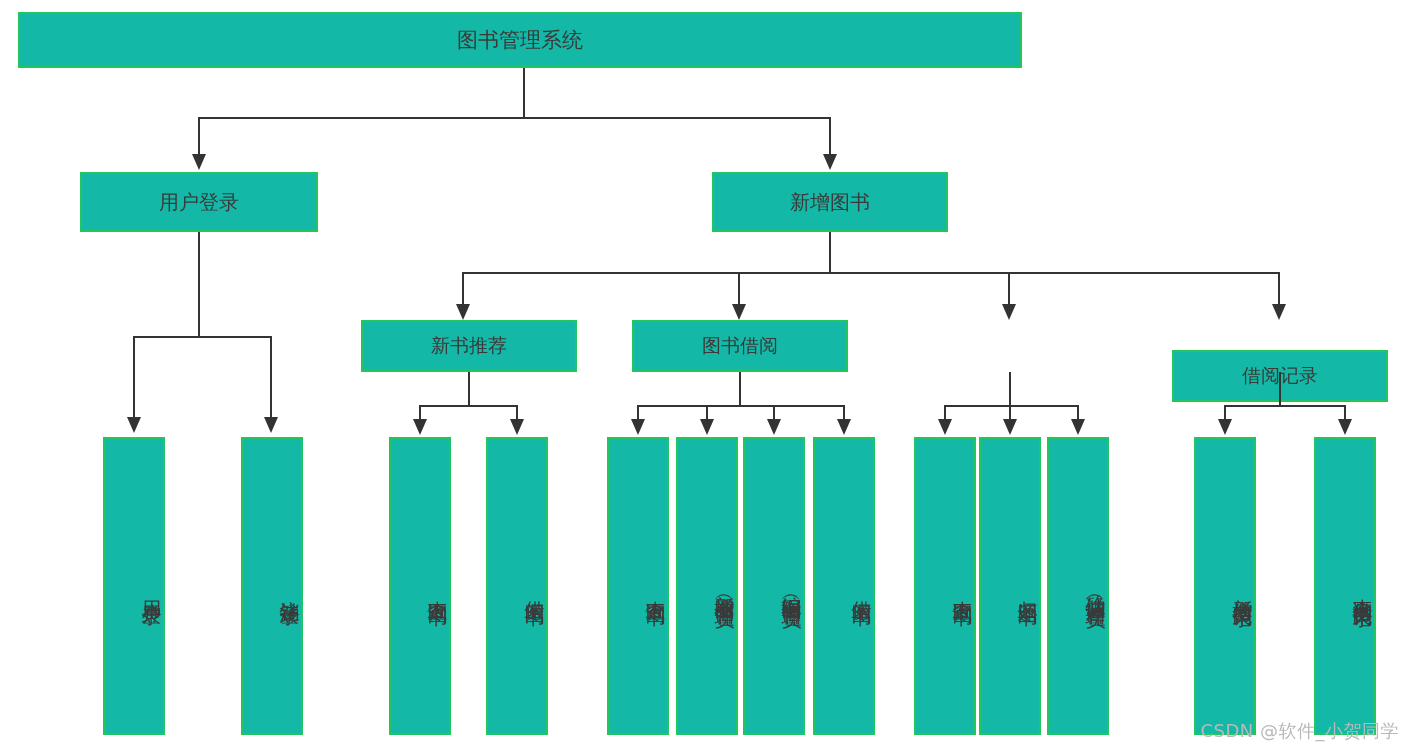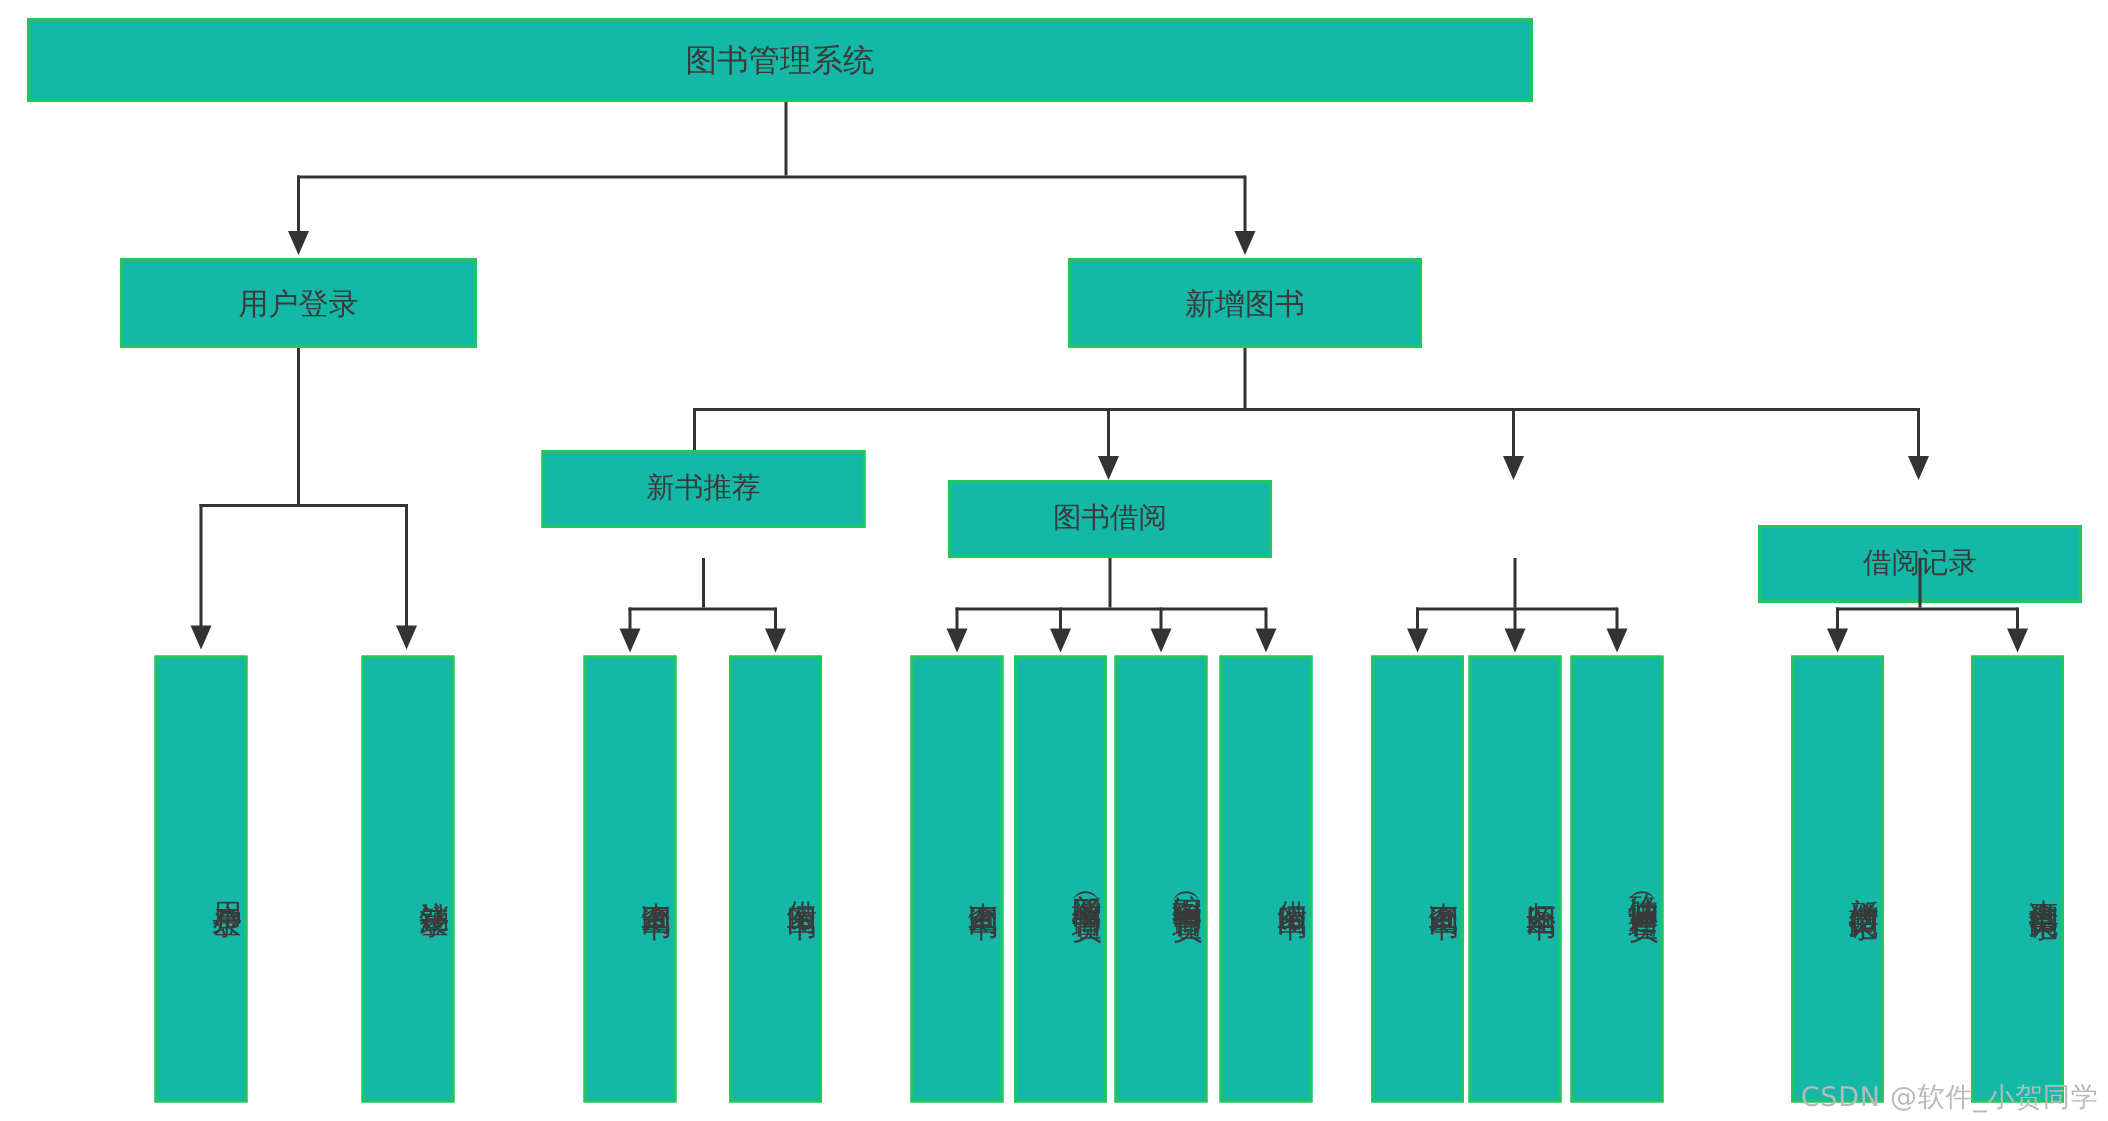--- a/index.html
+++ b/index.html
@@ -122,21 +122,21 @@
   <div class="hline" style="left:462px; top:272px; width:818px;"></div>
   <div class="vline" style="left:462px; top:272px; height:34px;"></div>
   <div class="arrow" style="left:456px; top:304px;"></div>
   <div class="vline" style="left:738px; top:272px; height:34px;"></div>
   <div class="arrow" style="left:732px; top:304px;"></div>
   <div class="vline" style="left:1008px; top:272px; height:34px;"></div>
   <div class="arrow" style="left:1002px; top:304px;"></div>
   <div class="vline" style="left:1278px; top:272px; height:34px;"></div>
   <div class="arrow" style="left:1272px; top:304px;"></div>
 
-  <div class="node lvl2" style="left:361px; top:300px; width:216px; height:52px;">
+  <div class="node lvl2" style="left:361px; top:320px; width:216px; height:52px;">
     <span class="label">新书推荐</span>
   </div>
   <div class="node lvl2" style="left:632px; top:320px; width:216px; height:52px;font-family:Liberation Serif, serif;">
     <span class="label">图书借阅</span>
   </div>
   <div class="node lvl2" style="left:1172px; top:320px; width:216px; height:52px;margin-top:30px;">
     <span class="label">借阅记录</span>
   </div>
 
   <div class="vline" style="left:468px; top:372px; height:33px;"></div>

